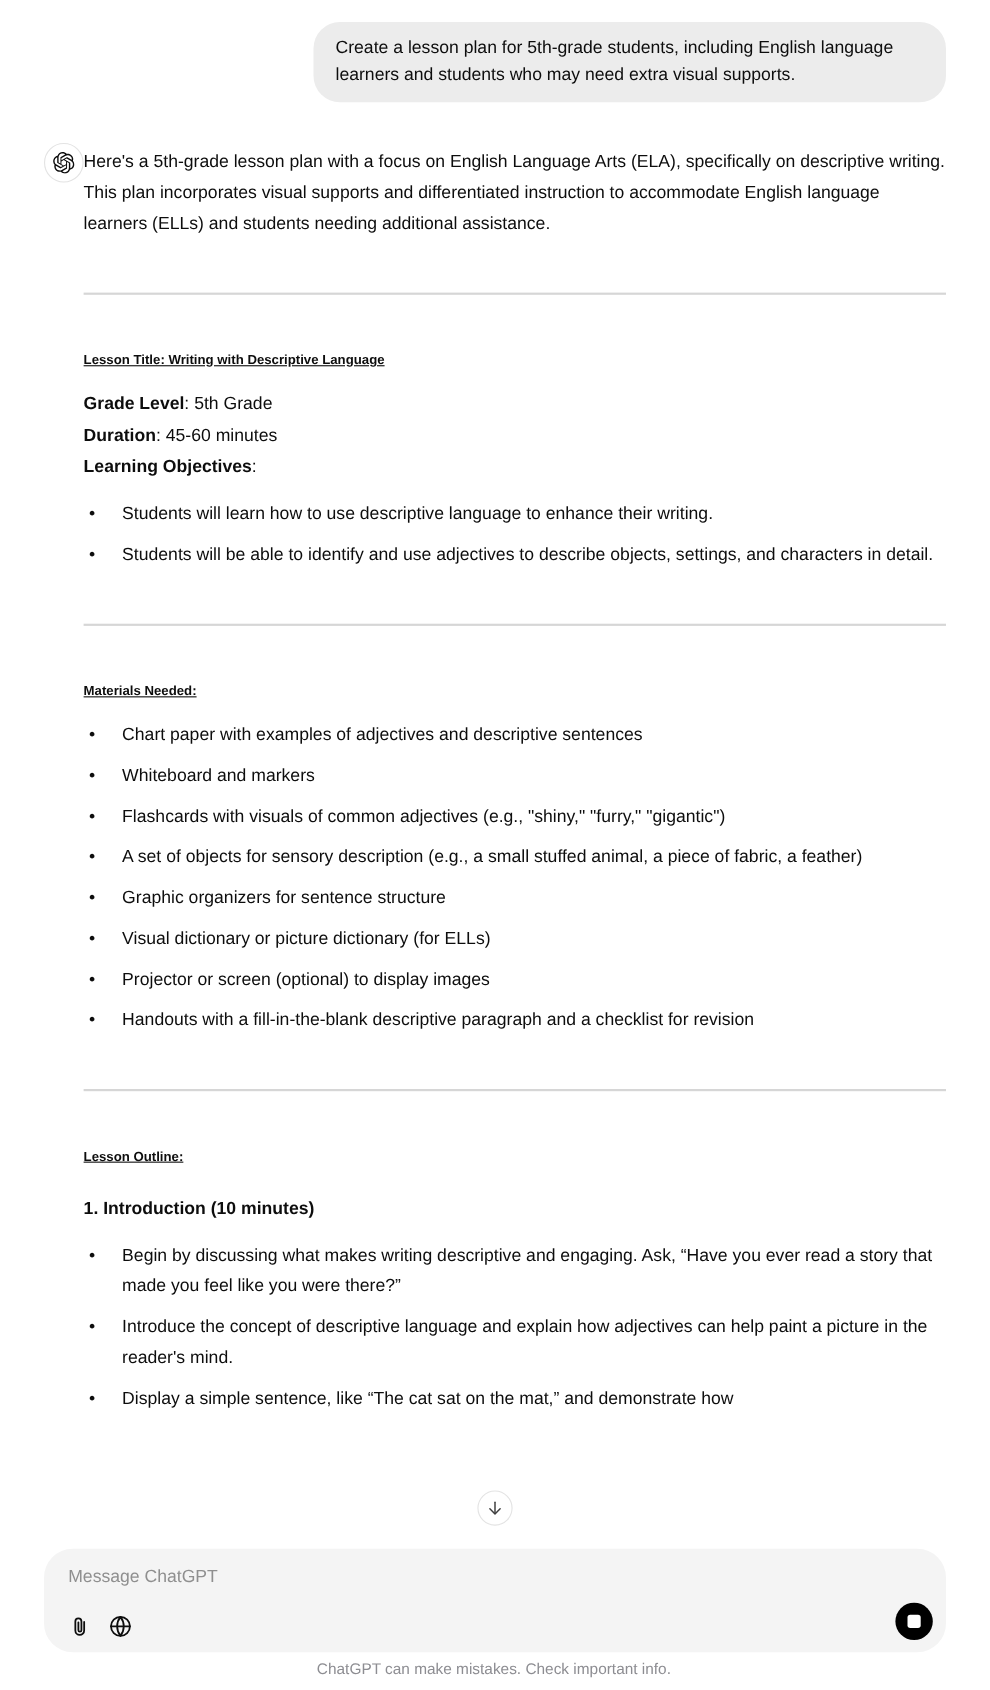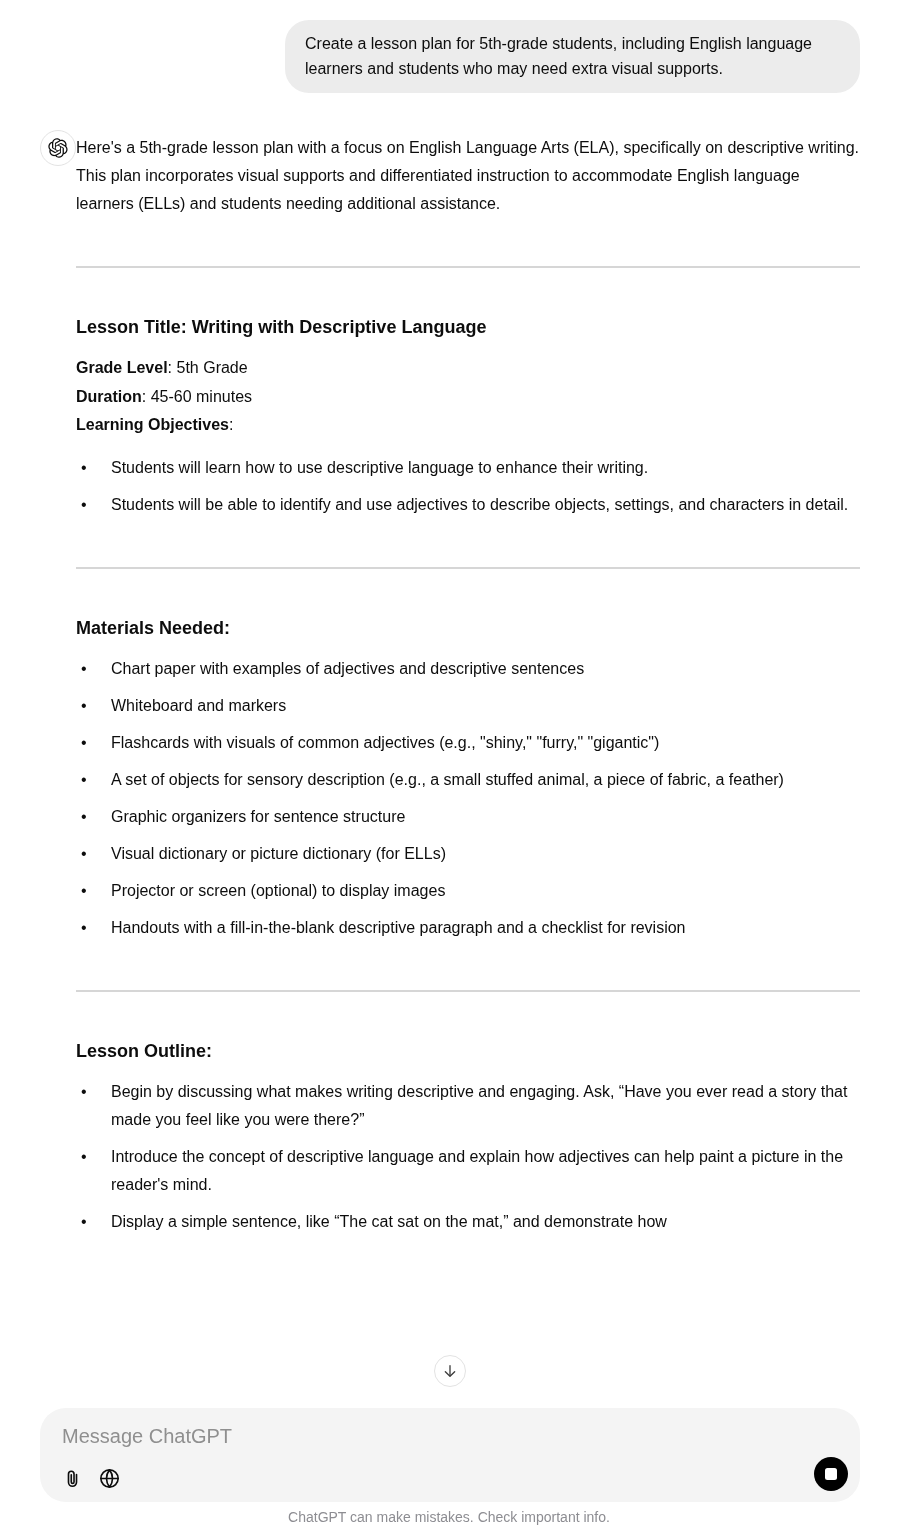--- a/index.html
+++ b/index.html
@@ -53,24 +53,25 @@
     color: #0d0d0d;
   }
   .msg { flex: 1; min-width: 0; padding-top: 4px; }
   .msg p.intro { line-height: 28px; }
   .msg hr {
     border: none;
     border-top: 2px solid #d6d6d6;
     margin: 48px 0 0 0;
   }
   .msg h3 {
-    font-size: 18px;
+    font-size: 12px;
     line-height: 26px;
     font-weight: bold;
     margin: 46px 0 0 0;
+    text-decoration: underline;
   }
   .msg .meta { margin: 14px 0 0 0; line-height: 28.5px; }
   .msg h4 {
     font-size: 16px;
     line-height: 28px;
     font-weight: bold;
     margin: 22px 0 0 0;
   }
   .msg ul {
     list-style: none;
@@ -120,21 +121,21 @@
     position: absolute;
     top: 17px;
     left: 22px;
     width: 640px;
     height: 24px;
     background: transparent;
     border: none;
     outline: none;
     resize: none;
     font-family: "Liberation Sans", "DejaVu Sans", sans-serif;
-    font-size: 20px;
+    font-size: 16px;
     color: #737373;
     overflow: hidden;
   }
   .composer textarea::placeholder { color: #8f8f8f; opacity: 1; }
   .composer-left {
     position: absolute;
     left: 20px;
     bottom: 12px;
     display: flex;
     gap: 13px;
@@ -232,20 +233,21 @@
           <li>A set of objects for sensory description (e.g., a small stuffed animal, a piece of fabric, a feather)</li>
           <li>Graphic organizers for sentence structure</li>
           <li>Visual dictionary or picture dictionary (for ELLs)</li>
           <li>Projector or screen (optional) to display images</li>
           <li>Handouts with a fill-in-the-blank descriptive paragraph and a checklist for revision</li>
         </ul>
 
         <hr>
 
         <h3>Lesson Outline:</h3>
+        <h4>1. Introduction (10 minutes)</h4>
 
         <ul>
           <li>Begin by discussing what makes writing descriptive and engaging. Ask, “Have you ever read a story that made you feel like you were there?”</li>
           <li>Introduce the concept of descriptive language and explain how adjectives can help paint a picture in the reader's mind.</li>
           <li>Display a simple sentence, like “The cat sat on the mat,” and demonstrate how</li>
         </ul>
       </div>
     </div>
 
   </div>

